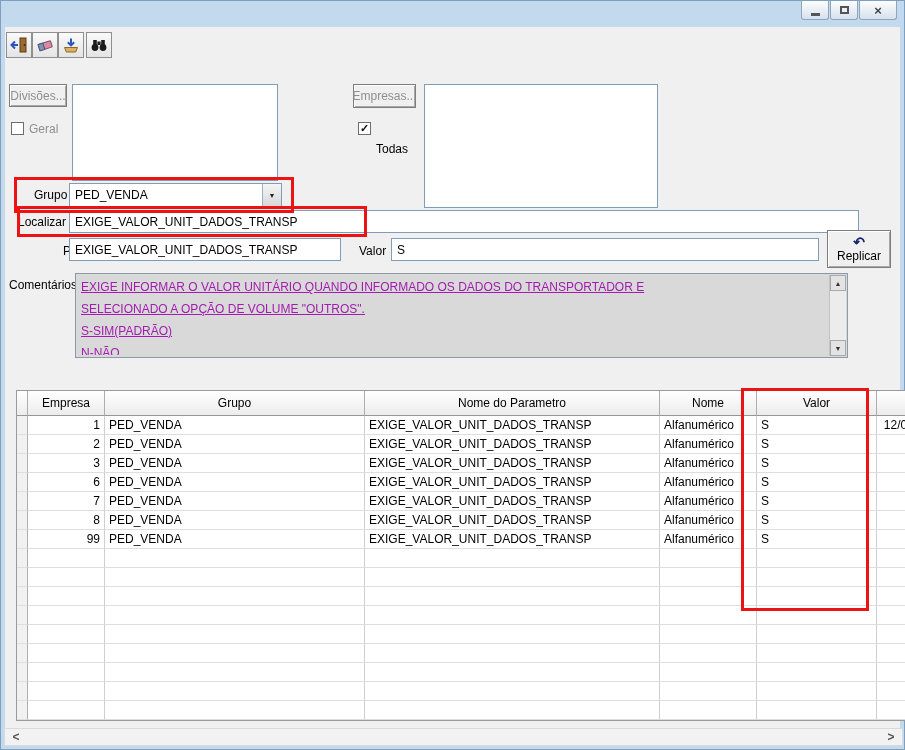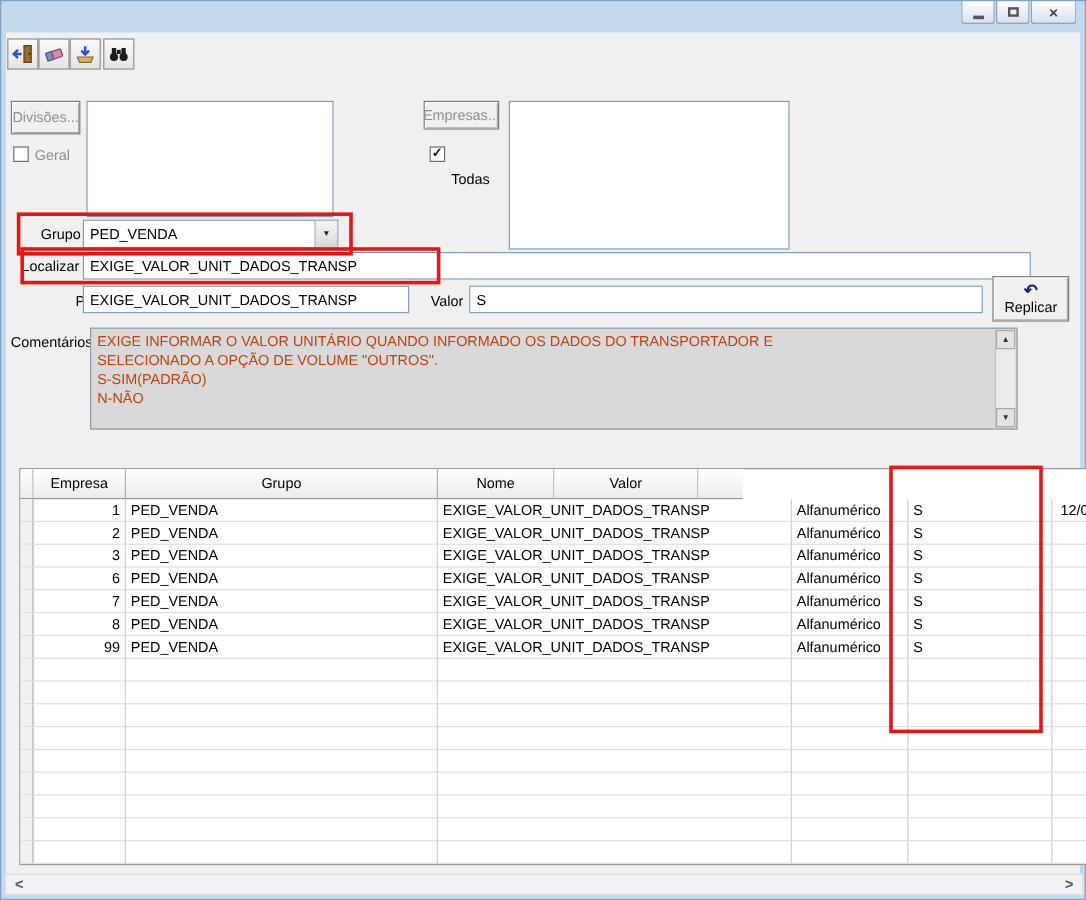--- a/index.html
+++ b/index.html
@@ -28,21 +28,21 @@
   .combo { position:absolute; left:68px; top:182px; width:213px; height:24px; background:#fff; border:1px solid #7f9db9; display:flex; align-items:stretch; }
   .combo-value { flex:1; padding:0 5px; line-height:22px; overflow:hidden; white-space:nowrap; }
   .combo-btn { width:19px; background:linear-gradient(#f5f5f5,#d8d8d8); border-left:1px solid #9ab0c4; display:flex; align-items:center; justify-content:center; font-size:7px; color:#222; }
 
   .tinput { position:absolute; height:23px; border:1px solid #7f9db9; background:#fff; font-family:"Liberation Sans", sans-serif; font-size:12px; padding:0 5px; color:#000; }
 
   .replicar { position:absolute; left:826px; top:229px; width:64px; height:38px; flex-direction:column; gap:0; }
   .undo-glyph { font-size:14px; line-height:13px; color:#16246b; font-weight:bold; }
 
   .memo { position:absolute; left:74px; top:272px; width:773px; height:85px; background:#d9d9d9; border:1px solid #8a9aa8; }
-  .memo-text { position:absolute; left:5px; top:2px; right:23px; bottom:2px; white-space:pre-wrap; line-height:16px; color:#c2410c; overflow:hidden; }
+  .memo-text { position:absolute; left:5px; top:2px; right:23px; bottom:2px; white-space:pre-wrap; line-height:22px; color:#a21caf; overflow:hidden;text-decoration:underline; }
   .memo-scrollbar { position:absolute; top:1px; right:1px; bottom:1px; width:17px; background:#ececec; border-left:1px solid #c2c2c2; }
   .sb-btn { position:absolute; left:0; width:16px; height:16px; background:#e3e3e3; border:1px solid #a9a9a9; display:flex; align-items:center; justify-content:center; font-size:7px; color:#333; }
   .sb-up { top:0; } .sb-down { bottom:0; }
 
   .grid { position:absolute; left:3px; top:389px; width:899px; height:331px; background:#fff; border:1px solid #9a9a9a; overflow:hidden;margin-left:12px; }
   .grid-header { display:flex; }
   .grid-header .cell { height:25px; line-height:24px; text-align:center; background:linear-gradient(#ffffff,#ececec); border-right:1px solid #aeaeae; border-bottom:1px solid #969696; padding:0; }
   .grid-row { display:flex; }
   .cell { flex:none; overflow:hidden; white-space:nowrap; }
   .grid-row .cell { height:19px; line-height:18px; border-right:1px solid #cfcfcf; border-bottom:1px solid #dedede; padding:0 4px; }
@@ -117,21 +117,21 @@
       <svg width="18" height="18" viewBox="0 0 18 18">
         <rect x="3.2" y="4" width="3.6" height="6" fill="#1b1b1b"></rect>
         <rect x="11.2" y="4" width="3.6" height="6" fill="#1b1b1b"></rect>
         <rect x="7.4" y="5.5" width="3.2" height="3.5" fill="#1b1b1b"></rect>
         <circle cx="5" cy="11.5" r="3.4" fill="#1b1b1b"></circle>
         <circle cx="13" cy="11.5" r="3.4" fill="#1b1b1b"></circle>
       </svg>
     </span>
   </div>
 
-  <div class="btn" style="position:absolute;left:8px;top:83px;width:58px;height:28px;">
+  <div class="btn" style="position:absolute;left:8px;top:83px;width:58px;height:23px;">
     <span class="disabled-text">Divisões...</span>
   </div>
   <div class="listbox" style="left:71px;top:83px;width:206px;height:97px;"></div>
 
   <div class="checkbox" style="left:10px;top:121px;"></div>
   <span class="lbl disabled-text" style="left:28px;top:121px;">Geral</span>
 
   <div class="btn" style="position:absolute;left:352px;top:83px;width:63px;height:24px;">
     <span class="disabled-text">Empresas...</span>
   </div>
@@ -174,20 +174,21 @@
           <span>▼</span>
         </div>
     </div>
   </div>
 
   <div class="grid">
     <div class="grid-header">
       <div class="cell c-ind"></div>
       <div class="cell c-empresa">Empresa</div>
       <div class="cell c-grupo">Grupo</div>
+      <div class="cell c-nome">Nome do Parametro</div>
       <div class="cell c-tipo">Nome</div>
       <div class="cell c-valor">Valor</div>
       <div class="cell c-extra"></div>
     </div>
     <div class="grid-rows">
         <div class="grid-row">
           <div class="cell c-ind"></div>
           <div class="cell c-empresa">1</div>
           <div class="cell c-grupo">PED_VENDA</div>
           <div class="cell c-nome">EXIGE_VALOR_UNIT_DADOS_TRANSP</div>

